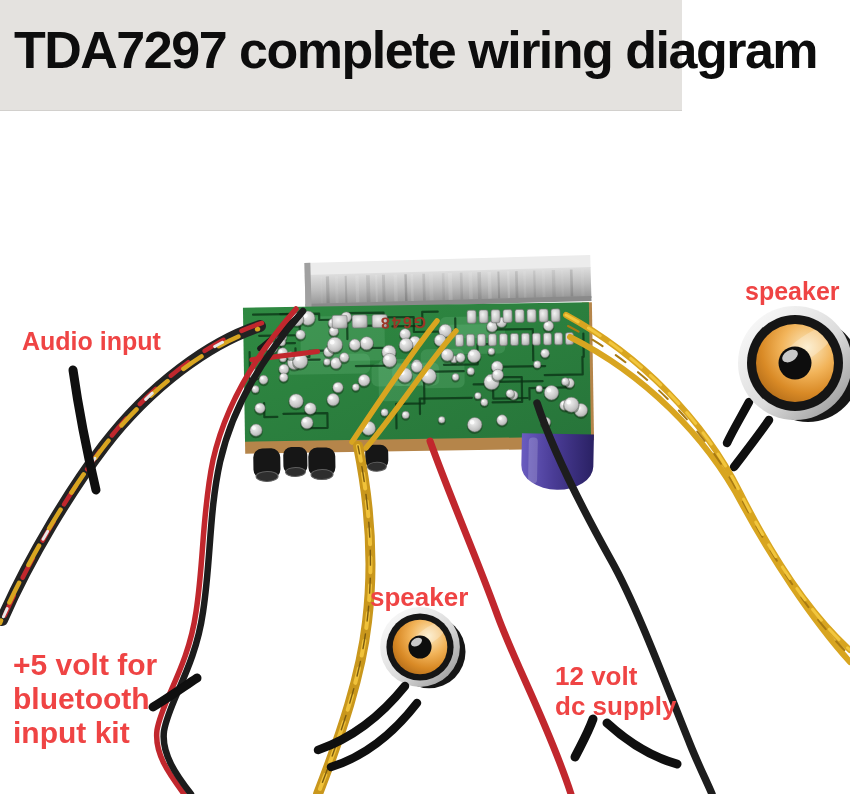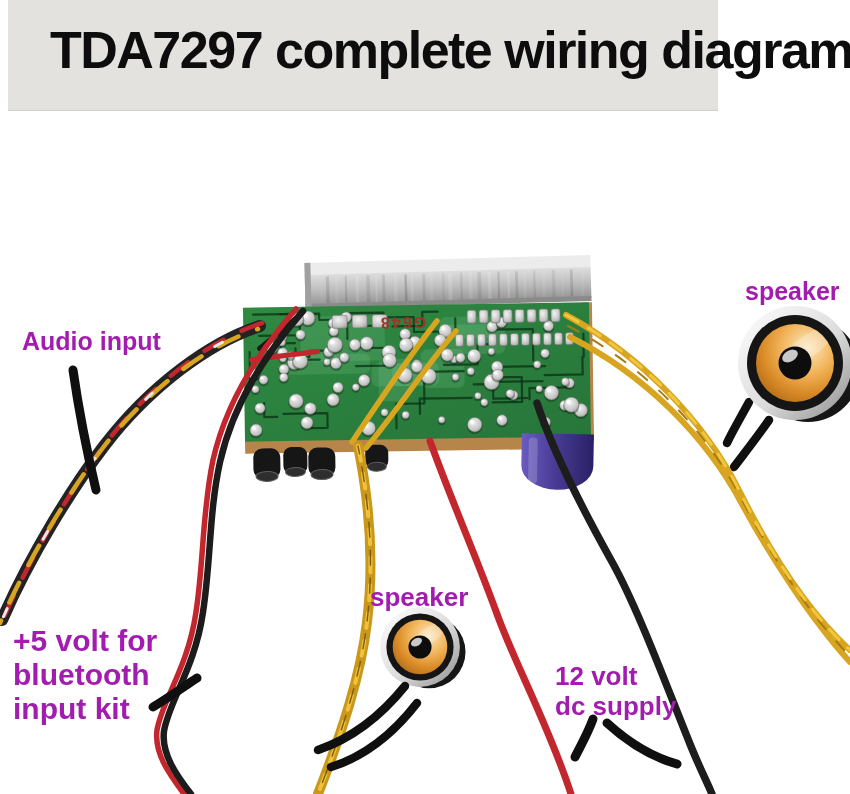--- a/index.html
+++ b/index.html
@@ -1,27 +1,27 @@
 <!DOCTYPE html>
 <html><head>
 <meta charset="utf-8">
 <style>
   html,body{margin:0;padding:0;background:#fff;}
   .stage{position:relative;width:850px;height:794px;overflow:hidden;
          background:#fff;font-family:"Liberation Sans","DejaVu Sans",sans-serif;}
-  .title-band{position:absolute;left:8px;top:0;width:682px;height:110px;
-              background:#e4e2df;border-bottom:1px solid #d2d0cd;z-index:3;padding-left:28px;}
+  .title-band{position:absolute;left:0;top:0;width:682px;height:110px;
+              background:#e4e2df;border-bottom:1px solid #d2d0cd;z-index:3;}
   .title-band h1{margin:0;padding:24px 0 0 14px;font-size:52px;line-height:1.0;
                  font-weight:bold;letter-spacing:-1.5px;color:#0d0d0d;white-space:nowrap;}
   svg.scene{position:absolute;left:0;top:0;z-index:1;}
-  .lbl{position:absolute;z-index:2;color:#a21caf;font-weight:bold;white-space:nowrap;}
+  .lbl{position:absolute;z-index:2;color:#ef4444;font-weight:bold;white-space:nowrap;}
   .lbl-audio{left:22px;top:327px;font-size:25px;}
   .lbl-speaker-right{left:745px;top:277px;font-size:25px;}
   .lbl-speaker-mid{left:370px;top:582px;font-size:26px;}
-  .lbl-bt{left:13px;top:624px;font-size:30px;line-height:34px;}
+  .lbl-bt{left:13px;top:648px;font-size:30px;line-height:34px;}
   .lbl-dc{left:555px;top:661px;font-size:26px;line-height:30px;}
 </style>
 </head>
 <body>
 
 <div class="stage">
 
   <header class="title-band">
     <h1>TDA7297 complete wiring diagram</h1>
   </header>

